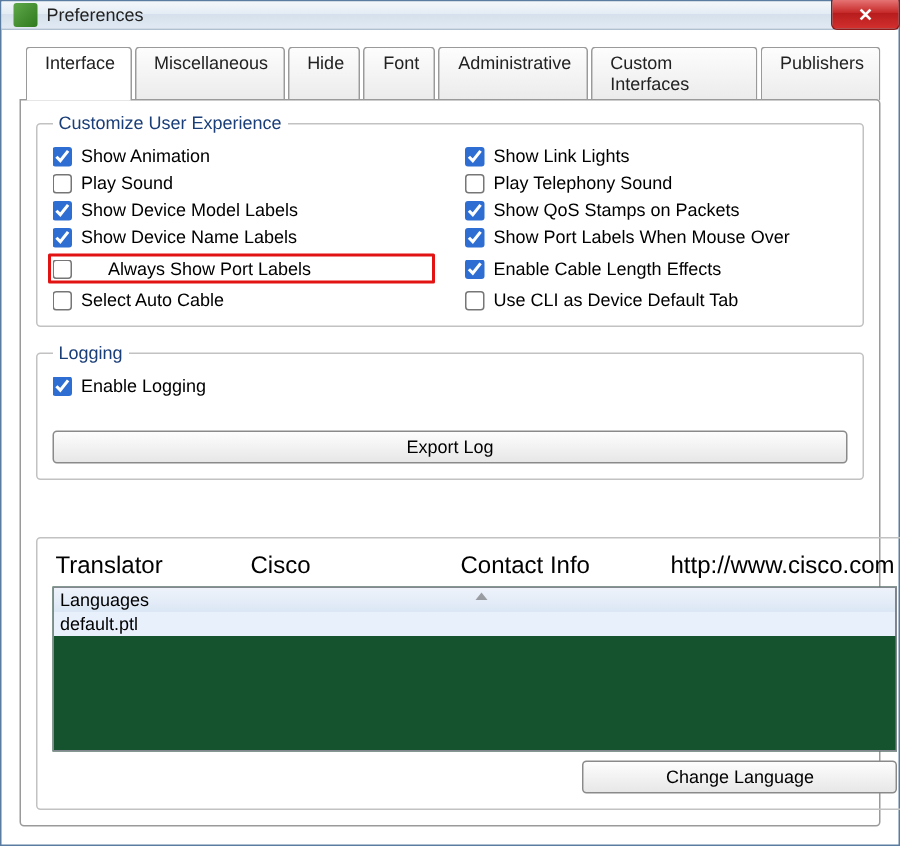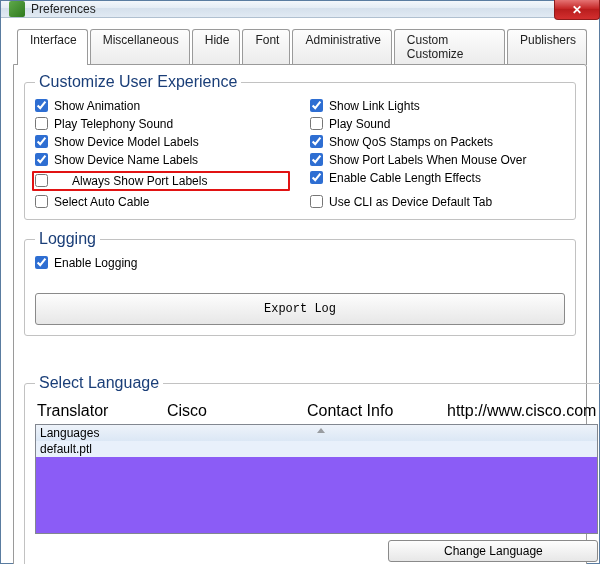--- a/index.html
+++ b/index.html
@@ -89,74 +89,73 @@
     z-index: 2;
     border-radius: 0 3px 3px 3px;
   }
   fieldset.group {
     border: 1px solid #c2c2c2;
     border-radius: 3px;
     padding: 8px 10px 10px 10px;
     margin: 0;
   }
   fieldset.group > legend {
-    font-size: 16px;
+    font-size: 12px;
     padding: 0 4px;
     color: #1a3e78;
   }
   .checkbox-grid {
     display: grid;
     grid-template-columns: 1fr 1fr;
     column-gap: 20px;
     row-gap: 4px;
   }
   .chk {
     display: flex;
-    align-items: flex-start;
+    align-items: center;
     gap: 6px;
     white-space: nowrap;
     position: relative;
   }
   .chk input[type=checkbox]{
     width:13px;height:13px;margin:0;
     accent-color:#2e6ed2;
   }
   .chk label { cursor: default; }
   .highlight {
     border: 2px solid #e11313;
     padding: 1px 4px 1px 1px;
     margin-left: -3px;
     border-radius: 1px;
     gap: 24px;
   }
   .export-btn, .wide-btn {
     width: 100%;
-    height: 32px;
+    height: 22px;
     background: linear-gradient(to bottom,#fdfdfd,#e7e7e7);
     border: 1px solid #8a8a8a;
     border-radius: 3px;
     font-size: 12px;
     cursor: pointer;
     margin-top: 23px;
-    font-family: Liberation Mono, monospace;
   }
   .spacer { flex: 0 0 18px; }
   .lang-group { flex: 1; display: flex; flex-direction: column; }
   .lang-headers {
     display: grid;
     grid-template-columns: 130px 140px 140px 1fr;
     font-size: 16px;
     padding: 2px 2px 4px 2px;
   }
   .lang-headers span:last-child { color:#000; }
   .listbox {
     flex: 1;
     min-height: 110px;
     border: 1px solid #828790;
-    background: #8b5cf6;
+    background: #14532d;
     overflow: auto;
     font-size: 12px;
   }
   .listrow {
     padding: 1px 4px;
     border-bottom: 0;
   }
   .listrow.header {
     background: linear-gradient(to bottom,#eef3fa,#dbe7f5);
     color:#000;
@@ -201,46 +200,46 @@
   </div>
 
   <div class="content">
 
     <div class="tabs">
       <div class="tab active">Interface</div>
       <div class="tab">Miscellaneous</div>
       <div class="tab">Hide</div>
       <div class="tab">Font</div>
       <div class="tab">Administrative</div>
-      <div class="tab">Custom Customize</div>
+      <div class="tab">Custom Interfaces</div>
       <div class="tab">Publishers</div>
     </div>
 
     <div class="tab-panel">
 
       <fieldset class="group">
         <legend>Customize User Experience</legend>
         <div class="checkbox-grid">
 
           <div class="chk">
             <input type="checkbox" checked="" style="">
             <label>Show Animation</label>
           </div>
           <div class="chk">
             <input type="checkbox" checked="" style="">
             <label>Show Link Lights</label>
           </div>
 
           <div class="chk">
             <input type="checkbox" style="">
+            <label>Play Sound</label>
+          </div>
+          <div class="chk">
+            <input type="checkbox" style="">
             <label>Play Telephony Sound</label>
-          </div>
-          <div class="chk">
-            <input type="checkbox" style="">
-            <label>Play Sound</label>
           </div>
 
           <div class="chk">
             <input type="checkbox" checked="" style="">
             <label>Show Device Model Labels</label>
           </div>
           <div class="chk">
             <input type="checkbox" checked="" style="">
             <label>Show QoS Stamps on Packets</label>
           </div>
@@ -280,21 +279,20 @@
         <div class="chk">
           <input type="checkbox" checked="" style="">
           <label>Enable Logging</label>
         </div>
         <button class="export-btn">Export Log</button>
       </fieldset>
 
       <div class="spacer"></div>
 
       <fieldset class="group lang-group">
-        <legend>Select Language</legend>
 
         <div class="lang-headers">
           <span>Translator</span>
           <span>Cisco</span>
           <span>Contact Info</span>
           <span>http://www.cisco.com</span>
         </div>
 
         <div class="listbox">
           <div class="listrow header">Languages</div>

